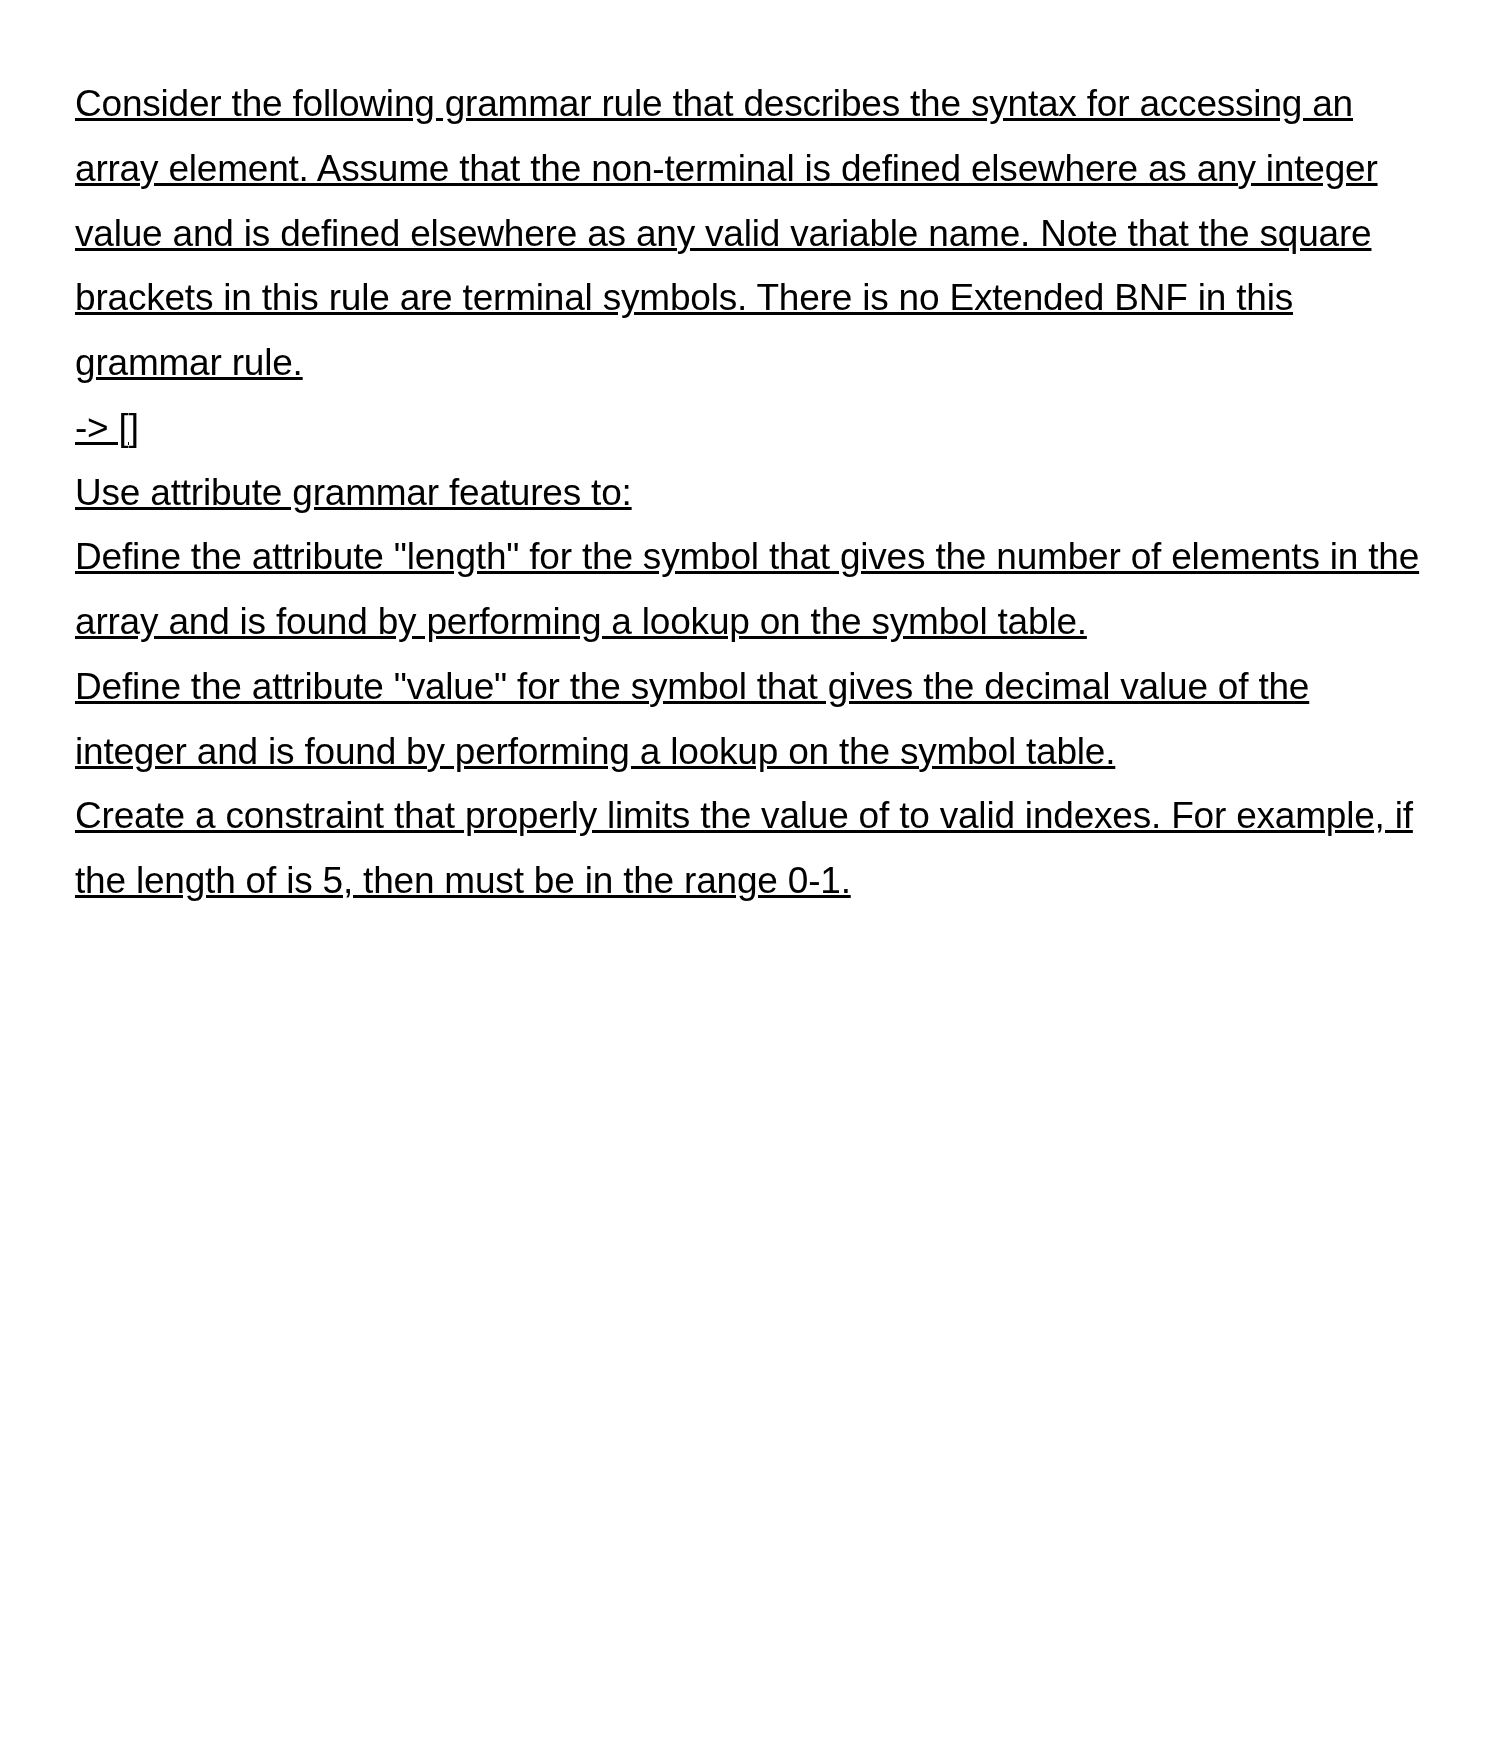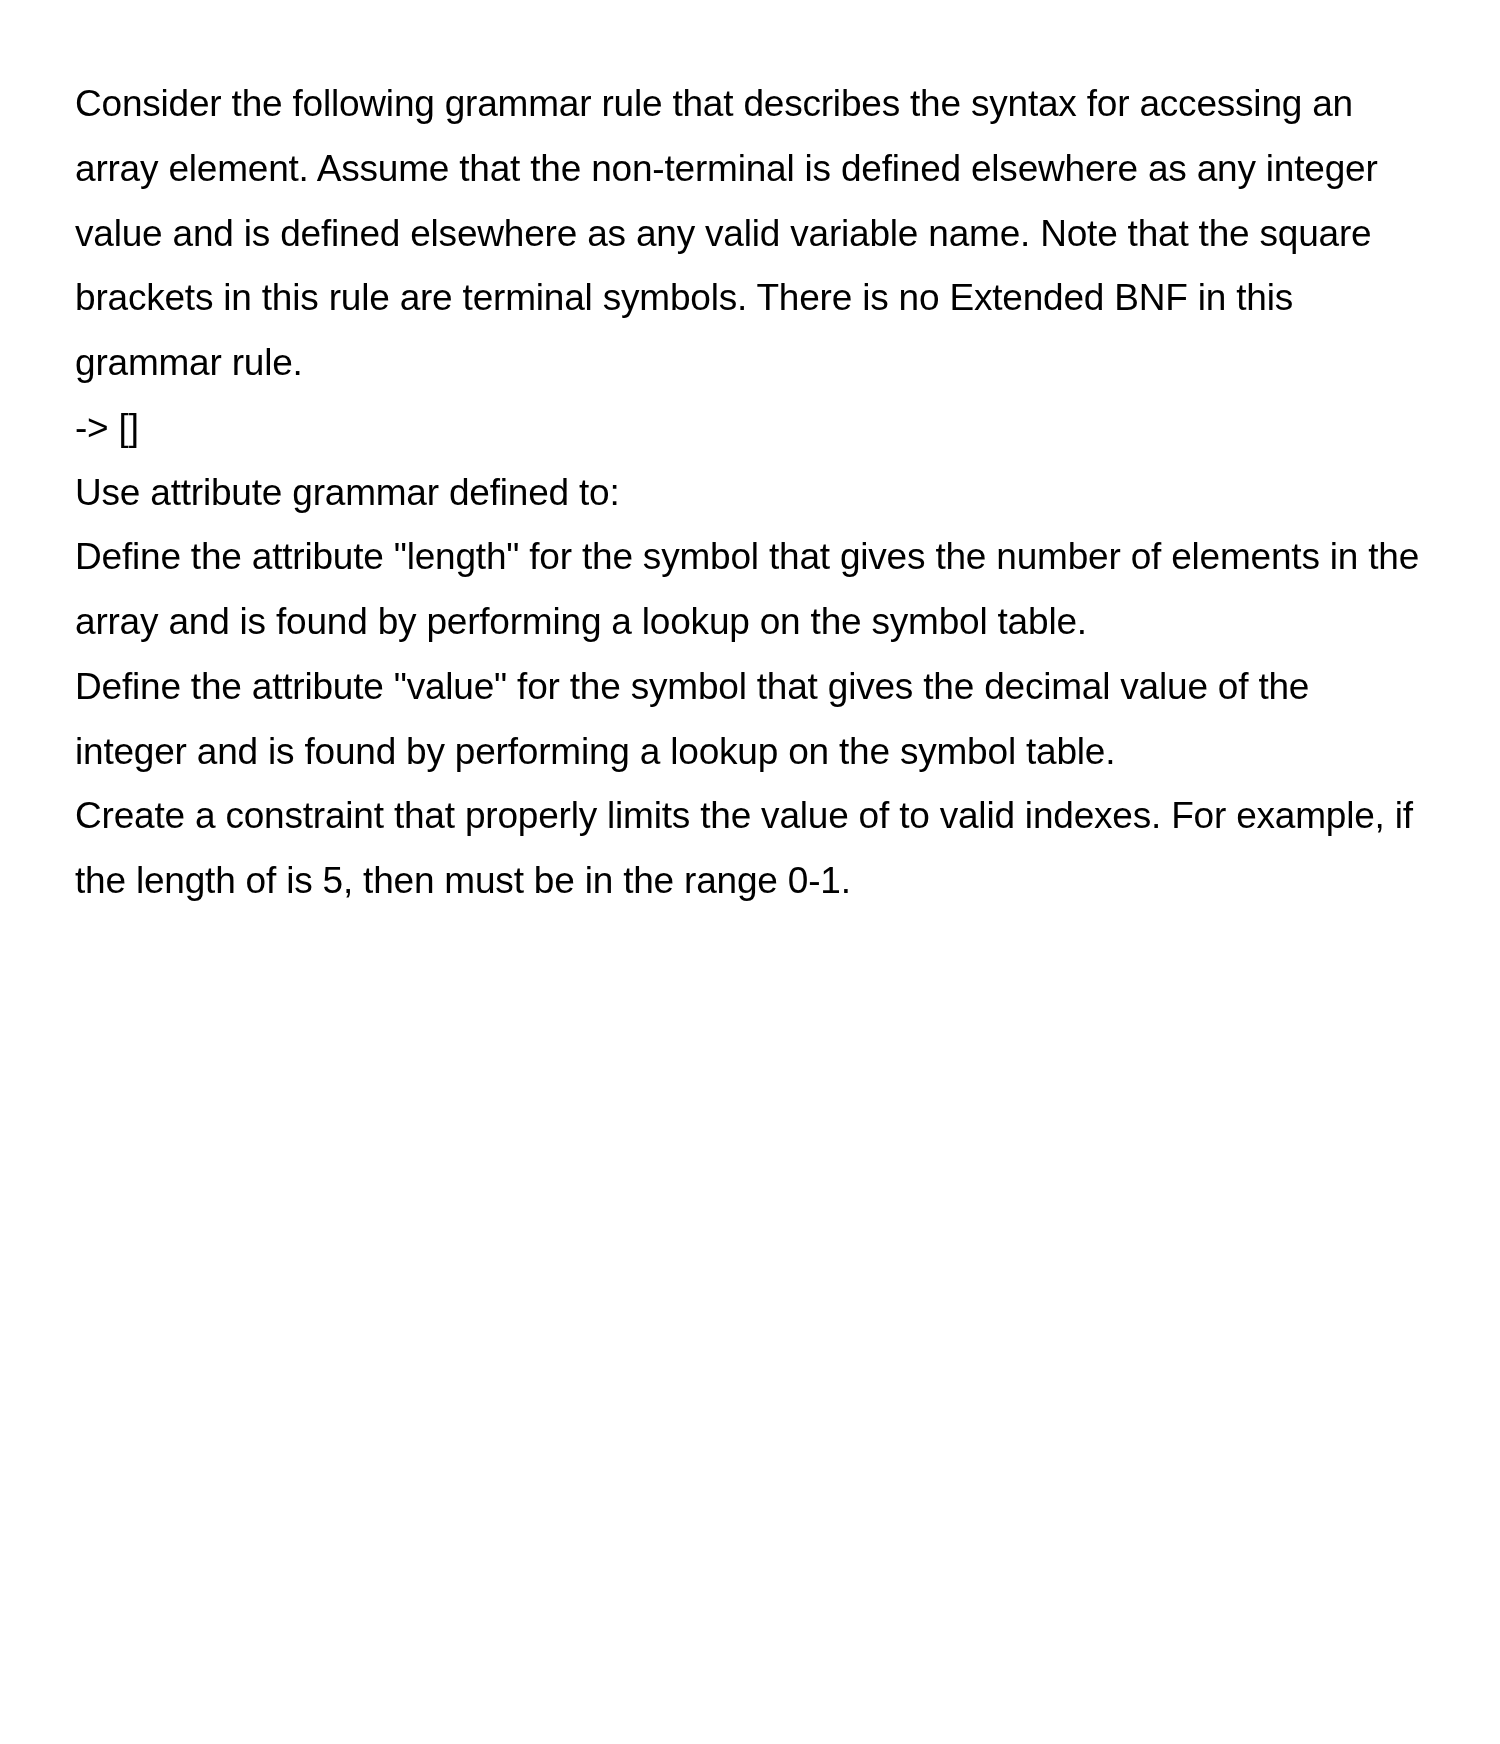--- a/index.html
+++ b/index.html
@@ -12,23 +12,24 @@
       background: #ffffff;
       color: #000000;
       padding: 72px 75px;
       width: 1500px;
       font-size: 37px;
       line-height: 1.75;
       letter-spacing: -0.2px;
     }
     .paragraph {
       margin-bottom: 0;
+      text-decoration: underline;
     }
   </style>
 </head>
 <body>
 
 <div class="paragraph">Consider the following grammar rule that describes the syntax for accessing an array element. Assume that the non-terminal is defined elsewhere as any integer value and is defined elsewhere as any valid variable name. Note that the square brackets in this rule are terminal symbols. There is no Extended BNF in this grammar rule.</div>
 <div class="paragraph">-&gt; []</div>
-<div class="paragraph">Use attribute grammar defined to:</div>
+<div class="paragraph">Use attribute grammar features to:</div>
 <div class="paragraph">Define the attribute "length" for the symbol that gives the number of elements in the array and is found by performing a lookup on the symbol table.</div>
 <div class="paragraph">Define the attribute "value" for the symbol that gives the decimal value of the integer and is found by performing a lookup on the symbol table.</div>
 <div class="paragraph">Create a constraint that properly limits the value of to valid indexes. For example, if the length of is 5, then must be in the range 0-1.</div>
 
 </body></html>

